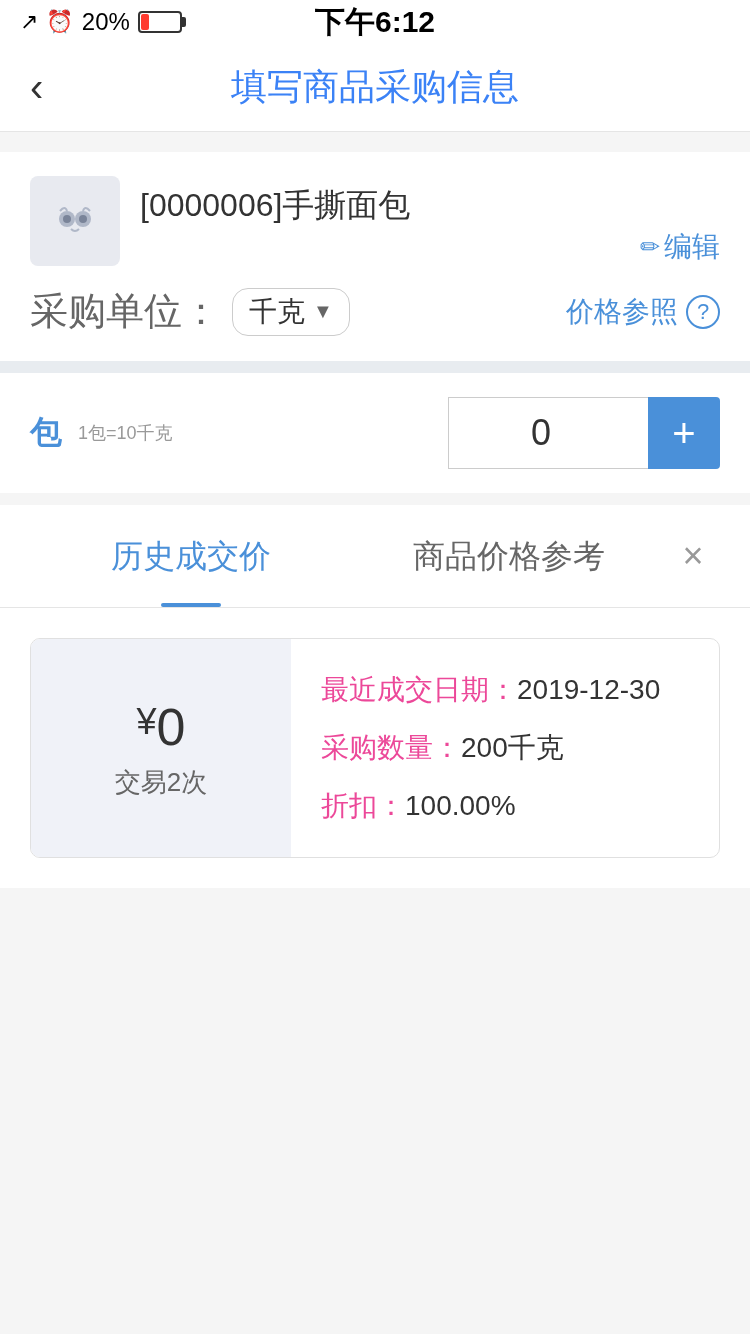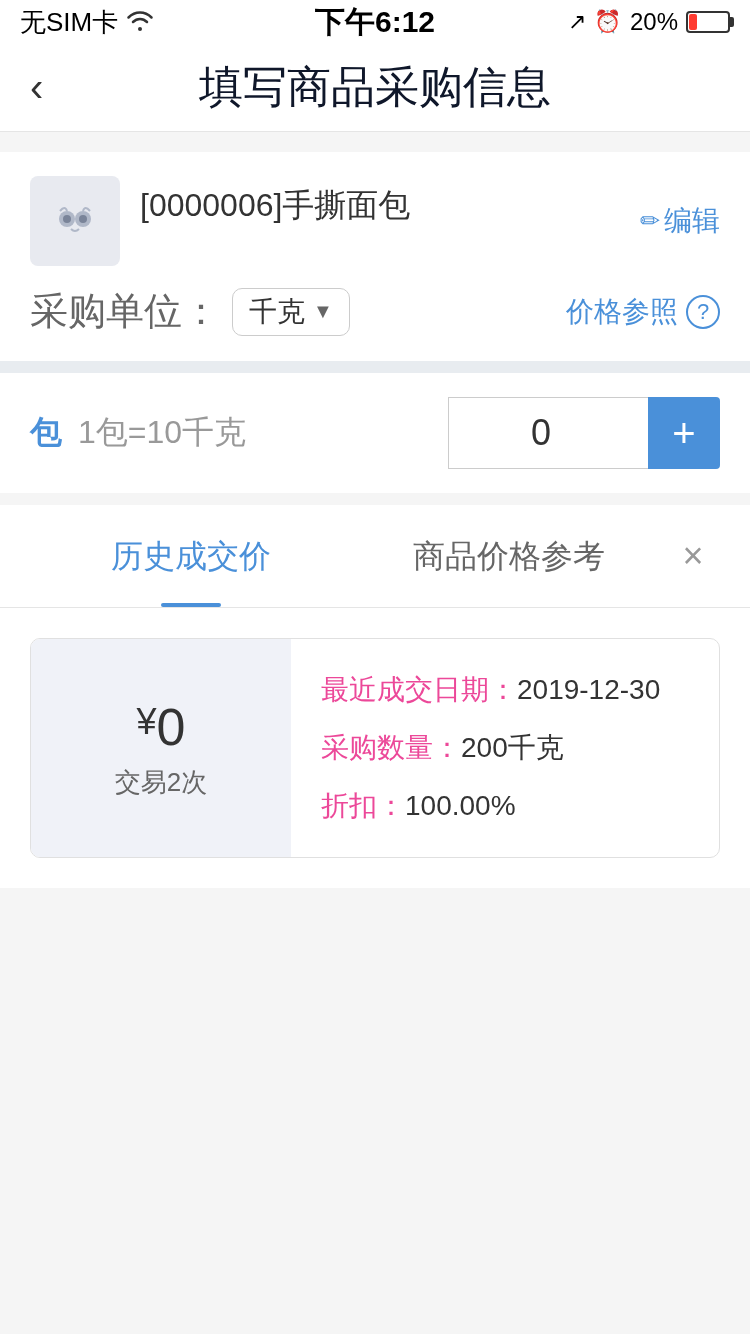--- a/index.html
+++ b/index.html
@@ -86,34 +86,34 @@
     .nav-back {
       font-size: 40px;
       color: #333;
       cursor: pointer;
       padding: 10px 10px 10px 0;
     }
     .nav-title {
       position: absolute;
       left: 50%;
       transform: translateX(-50%);
-      font-size: 44px;
+      font-size: 36px;
       font-weight: 500;
-      color: #0f172a;
+      color: #3b82f6;
     }
 
     
     .product-card {
       background: #fff;
       margin-top: 20px;
       padding: 24px 30px;
     }
     .product-header {
       display: flex;
-      align-items: center;
+      align-items: flex-end;
       justify-content: space-between;
       margin-bottom: 20px;
     }
     .product-left {
       display: flex;
       align-items: flex-start;
       gap: 20px;
     }
     .product-thumb {
       width: 90px;
@@ -145,21 +145,21 @@
       align-items: center;
       justify-content: space-between;
       margin-top: 16px;
     }
     .unit-label {
       font-size: 38px;
       color: #666;
     }
     .unit-select {
       border: 1px solid #ccc;
-      border-radius: 10px;
+      border-radius: 16px;
       padding: 4px 16px;
       font-size: 28px;
       color: #333;
       background: #fff;
       display: inline-flex;
       align-items: center;
       gap: 8px;
       cursor: pointer;
     }
     .unit-select-arrow {
@@ -203,21 +203,21 @@
     .quantity-unit-info {
       display: flex;
       align-items: center;
       gap: 16px;
     }
     .bag-icon {
       font-size: 28px;
       color: #4a90d9;
     }
     .unit-conversion {
-      font-size: 32px;
+      font-size: 18px;
       color: #999;
     }
     .quantity-control {
       display: flex;
       align-items: center;
       gap: 0;
     }
     .qty-input {
       width: 200px;
       height: 72px;
@@ -346,30 +346,20 @@
     
     .main-content {
       min-height: 600px;
       background: #f5f5f5;
     }
   </style>
 </head>
 <body>
 
 <div class="status-bar">
-  <div class="status-left">
-    <span>无SIM卡</span>
-    <span>
-      <svg width="28" height="22" viewBox="0 0 28 22" fill="none">
-        <path d="M14 18a2 2 0 1 1 0 4 2 2 0 0 1 0-4z" fill="#333"></path>
-        <path d="M7 13c1.9-1.9 4.5-3 7-3s5.1 1.1 7 3" stroke="#333" stroke-width="2.5" fill="none" stroke-linecap="round"></path>
-        <path d="M2.5 8.5C5.8 5.2 9.7 3.5 14 3.5s8.2 1.7 11.5 5" stroke="#333" stroke-width="2.5" fill="none" stroke-linecap="round"></path>
-      </svg>
-    </span>
-  </div>
   <span class="status-center">下午6:12</span>
   <div class="status-right">
     <span style="font-size:22px;">↗</span>
     <span style="font-size:22px;">⏰</span>
     <span style="font-size:24px;">20%</span>
     <div class="battery-icon">
       <div class="battery-fill"></div>
     </div>
   </div>
 </div>

